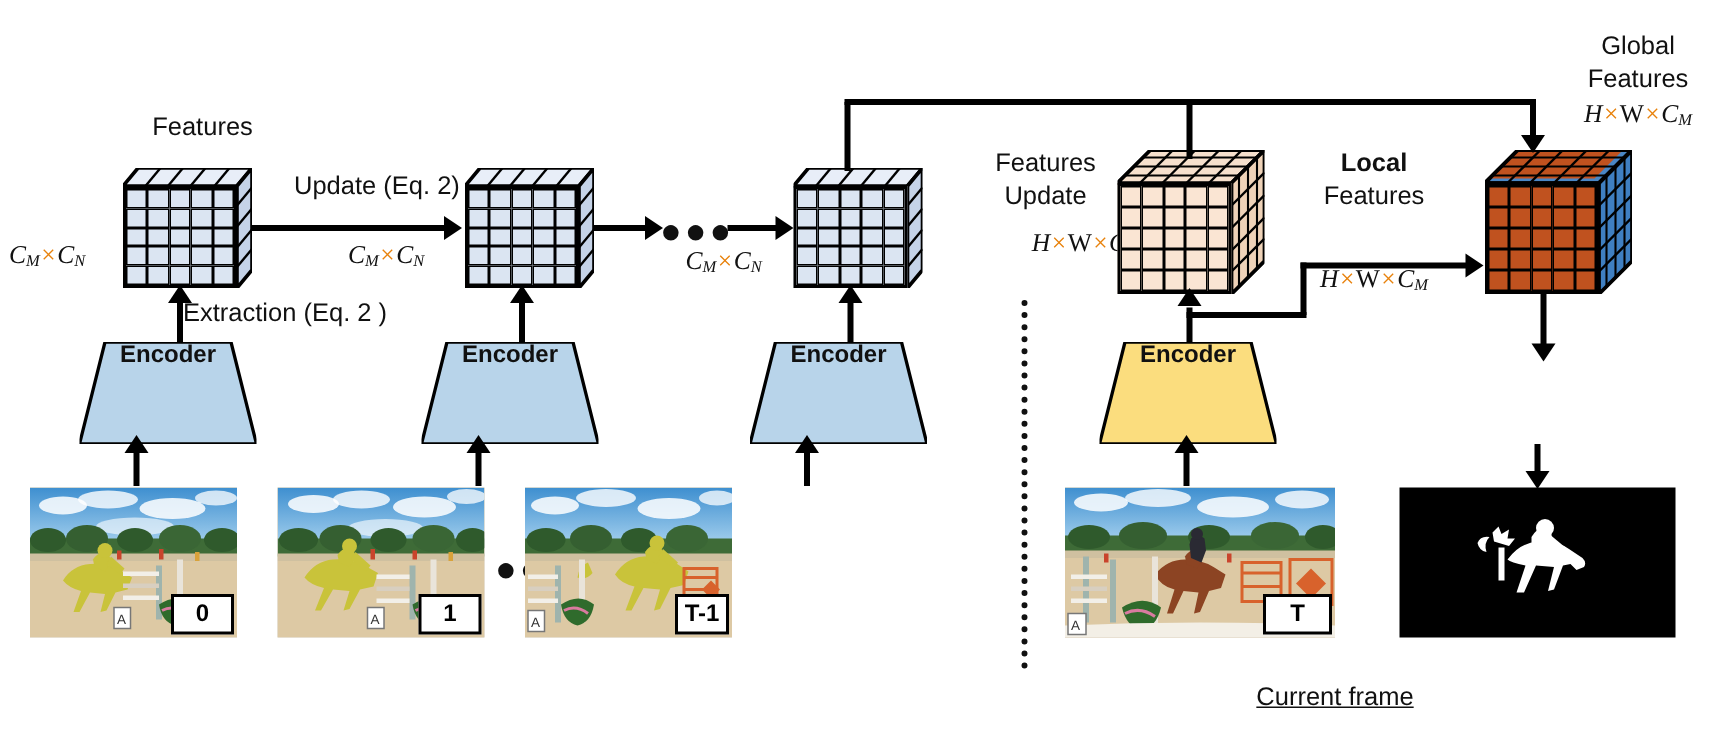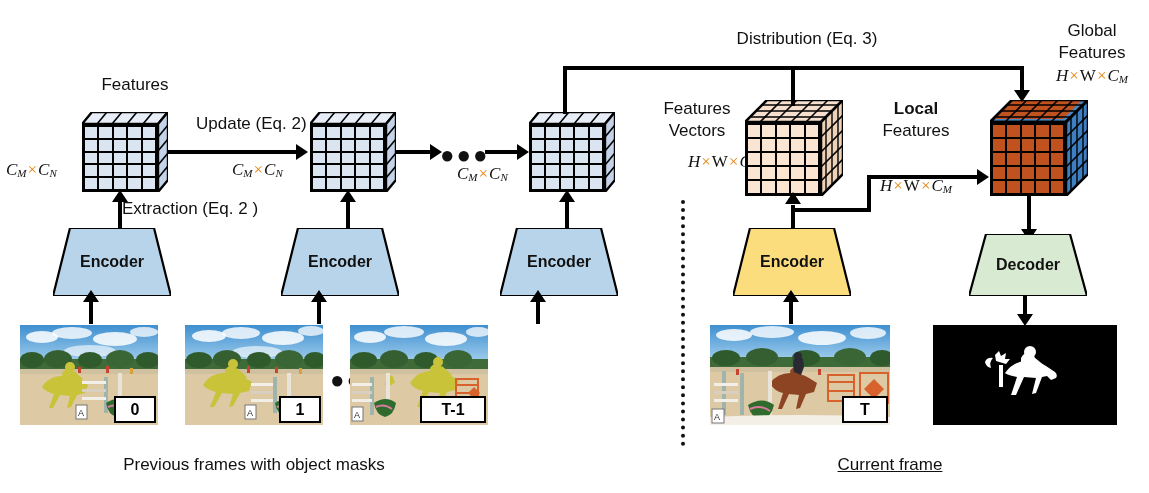--- a/index.html
+++ b/index.html
@@ -12,21 +12,21 @@
        font-size:17px;line-height:21px;color:#111;white-space:nowrap;}
   .lbl.c{text-align:center;transform:translateX(-50%);}
   .math{position:absolute;font-family:Liberation Serif, serif;
         font-style:italic;font-size:17px;white-space:nowrap;color:#111;}
   .math.c{transform:translateX(-50%);}
   .math sub{font-size:11px;font-style:italic;vertical-align:-2px;}
   .math .x{color:#e8820c;font-style:normal;padding:0 1px;}
   .math .up{font-style:normal;}
 
   
-  .trap{position:absolute;display:flex;align-items:center;justify-content:center;
+  .trap{position:absolute;display:flex;justify-content:center;
         font-weight:bold;font-size:16px;color:#111;
         border-left:1px solid transparent;}
   .trap .tp{position:absolute;left:0;top:0;width:100%;height:100%;}
   .trap .txt{position:relative;z-index:2;}
 
   
   .sheet{position:absolute;}
   .sheet .face{position:absolute;left:0;top:0;display:grid;
     grid-template-columns:repeat(5,1fr);grid-template-rows:repeat(5,1fr);
     border:2px solid #000;box-sizing:border-box;background:#dbe5f2;}
@@ -64,24 +64,23 @@
 <body>
 
 <div class="stage">
 
   <div class="lbl c" style="left:135px;top:74px;font-size:17px;">Features</div>
 
   <div class="lbl" style="left:196px;top:113px;">Update (Eq. 2)</div>
 
   <div class="lbl" style="left:122px;top:198px;">Extraction (Eq. 2 )</div>
 
-  <div class="lbl c" style="left:807px;top:28px;">Distribution  (Eq. 3)</div>
 
   <div class="lbl c" style="left:697px;top:98px;">Features</div>
-  <div class="lbl c" style="left:697px;top:120px;">Vectors</div>
+  <div class="lbl c" style="left:697px;top:120px;">Update</div>
 
   <div class="lbl c" style="left:916px;top:98px;font-weight:bold;">Local</div>
   <div class="lbl c" style="left:916px;top:120px;">Features</div>
 
   <div class="lbl c" style="left:1092px;top:20px;">Global</div>
   <div class="lbl c" style="left:1092px;top:42px;">Features</div>
 
   <div class="math" style="left:6px;top:160px;">
     <span>C<sub>M</sub></span><span class="x">×</span><span>C<sub>N</sub></span>
   </div>
@@ -385,26 +384,20 @@
     <span class="txt">Encoder</span>
   </div>
 
   <div class="trap" style="left:732px;top:228px;width:118px;height:68px;">
     <svg class="tp" viewBox="0 0 118 68" preserveAspectRatio="none">
       <polygon points="17,0 101,0 118,68 0,68" fill="#fbdd7e" stroke="#000" stroke-width="2.2"></polygon>
     </svg>
     <span class="txt">Encoder</span>
   </div>
 
-  <div class="trap" style="left:968px;top:234px;width:118px;height:62px;">
-    <svg class="tp" viewBox="0 0 118 62" preserveAspectRatio="none">
-      <polygon points="17,0 101,0 118,62 0,62" fill="#d9ead3" stroke="#000" stroke-width="2.2"></polygon>
-    </svg>
-    <span class="txt">Decoder</span>
-  </div>
 
   <div class="vline" style="left:89px;top:298px;height:26px;"></div>
   <div class="arrU" style="left:83px;top:290px;"></div>
   <div class="vline" style="left:317px;top:298px;height:26px;"></div>
   <div class="arrU" style="left:311px;top:290px;"></div>
   <div class="vline" style="left:536px;top:298px;height:26px;"></div>
   <div class="arrU" style="left:530px;top:290px;"></div>
   <div class="vline" style="left:789px;top:298px;height:26px;"></div>
   <div class="arrU" style="left:783px;top:290px;"></div>
 
@@ -539,21 +532,21 @@
         <rect x="106" y="54" width="22" height="22"></rect>
         <line x1="106" y1="60" x2="128" y2="60"></line>
         <line x1="106" y1="68" x2="128" y2="68"></line>
       </g>
       <polygon points="124,62 130,68 124,74 118,68" fill="#d8622c"></polygon>
       <path d="M24 78 q12 -8 22 0 q-2 12 -11 14 q-9 -2 -11 -14z" fill="#2f6b2c"></path>
       <path d="M26 82 q8 -4 16 2" stroke="#d97ba0" stroke-width="2" fill="none"></path>
       <rect x="2" y="82" width="11" height="14" fill="#fff" stroke="#777" stroke-width="1"></rect>
       <text x="4" y="93" font-size="9" font-family="Liberation Sans" fill="#333">A</text>
     </svg>
-    <div class="badge" style="right:2px;bottom:2px;width:66px;height:27px;">T-1</div>
+    <div class="badge" style="right:2px;bottom:2px;width:36px;height:27px;">T-1</div>
   </div>
 
   <div class="frame" style="left:710px;top:325px;width:180px;height:100px;">
     <svg width="180" height="100" viewBox="0 0 180 100" preserveAspectRatio="none">
       <defs>
         <linearGradient id="sky3" x1="0" y1="0" x2="0" y2="1">
           <stop offset="0%" stop-color="#3e8fd0"></stop>
             <stop offset="100%" stop-color="#a9d3ef"></stop>
         </linearGradient>
       </defs>
@@ -611,16 +604,15 @@
         <path d="M88 33 q4 -7 10 -5 q5 2 3 8 l-4 6 l-9 -4z"></path>
         <circle cx="97" cy="27" r="6"></circle>
         <path d="M101 32 l12 10 l-4 5 l-12 -9z"></path>
         <path d="M60 33 q-4 4 -2 10 q-5 -1 -6 -6 q2 -5 8 -4z"></path>
         <path d="M62 30 l4 -4 l2 5 l5 -3 l-1 6 l5 0 l-4 5 l-10 -3z"></path>
         <rect x="66" y="40" width="4" height="22"></rect>
       </g>
     </svg>
   </div>
 
-  <div class="caption" style="left:254px;top:455px;">Previous frames with object masks</div>
   <div class="caption" style="left:890px;top:455px;text-decoration:underline;">Current frame</div>
 
 </div>
 
 </body></html>

